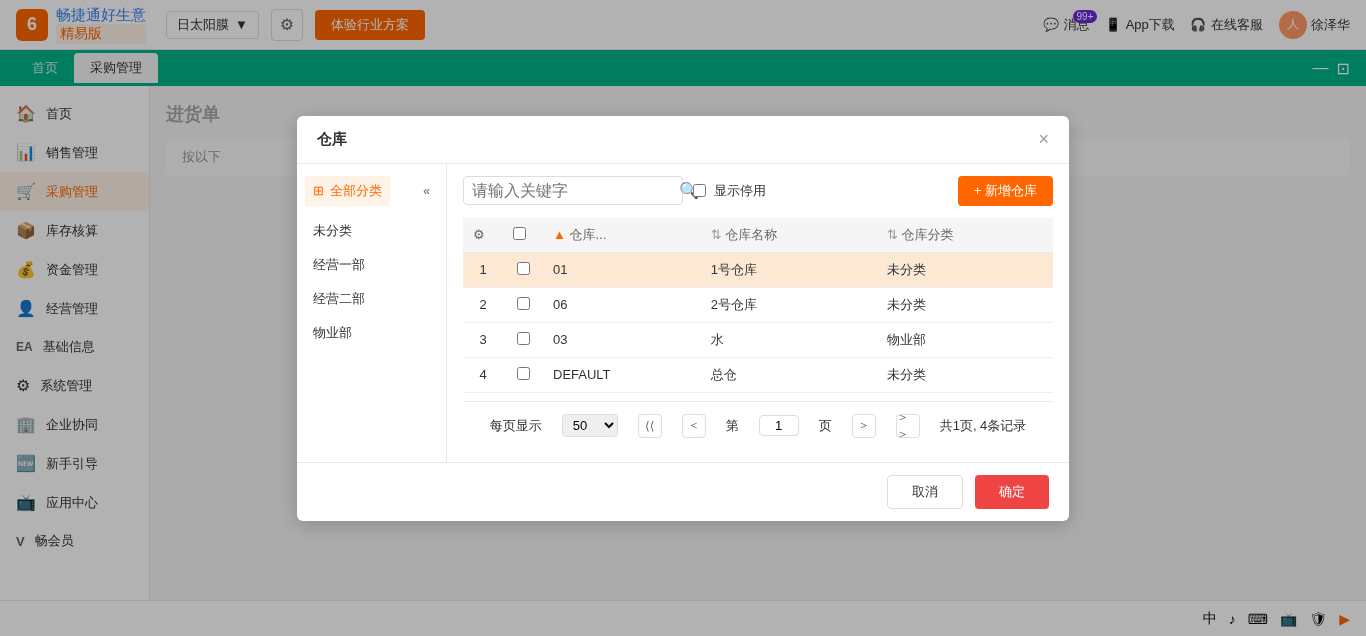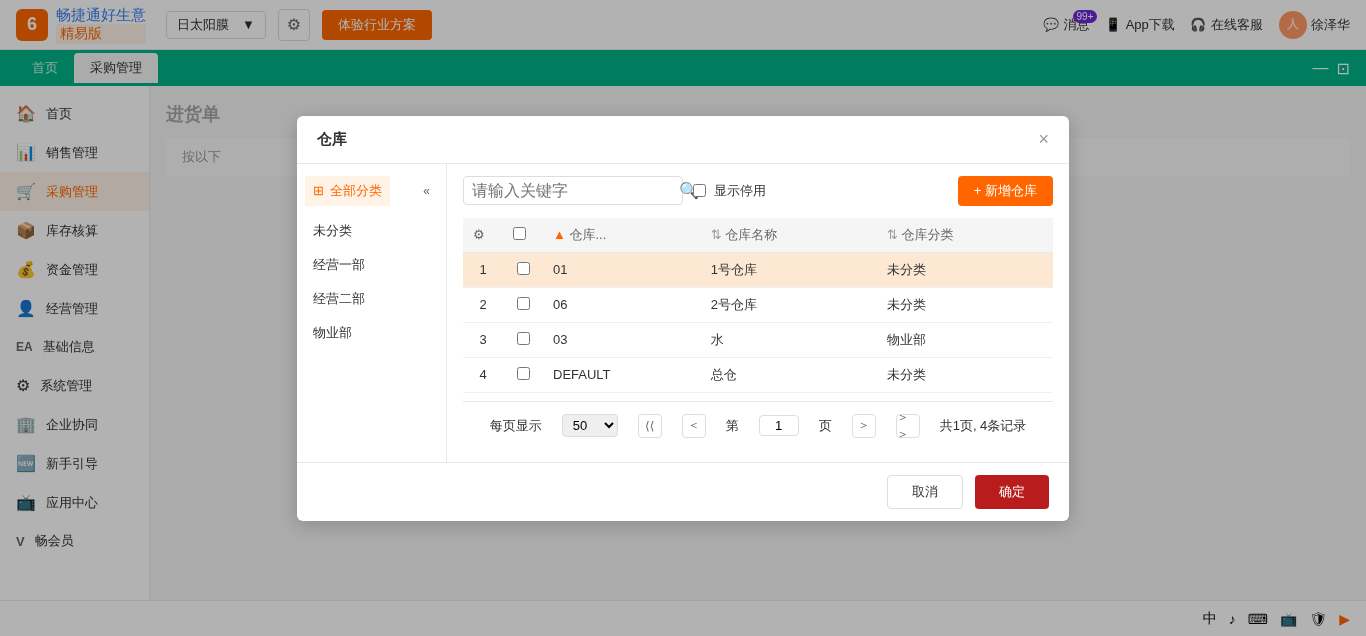--- a/index.html
+++ b/index.html
@@ -38,21 +38,21 @@
     .logo-badge { font-size: 14px; color: #ff6600; background: #fff3e8; padding: 1px 4px; border-radius: 3px; }
     .header-center {
       flex: 1;
       display: flex;
       align-items: center;
       gap: 12px;
     }
     .store-selector {
       display: flex;
       align-items: center;
-      gap: 13px;
+      gap: 6px;
       padding: 4px 10px;
       border: 1px solid #ddd;
       border-radius: 4px;
       cursor: pointer;
       font-size: 13px;
       color: #333;
     }
     .settings-btn {
       width: 32px;
       height: 32px;
@@ -355,21 +355,21 @@
       border-radius: 4px;
       background: #fff;
       cursor: pointer;
       font-size: 13px;
       color: #333;
     }
     .confirm-btn {
       padding: 7px 24px;
       border: none;
       border-radius: 4px;
-      background: #b91c1c;
+      background: #ef4444;
       color: white;
       cursor: pointer;
       font-size: 13px;
     }
 
     
     .bg-content {
       padding: 16px;
       opacity: 0.4;
     }

